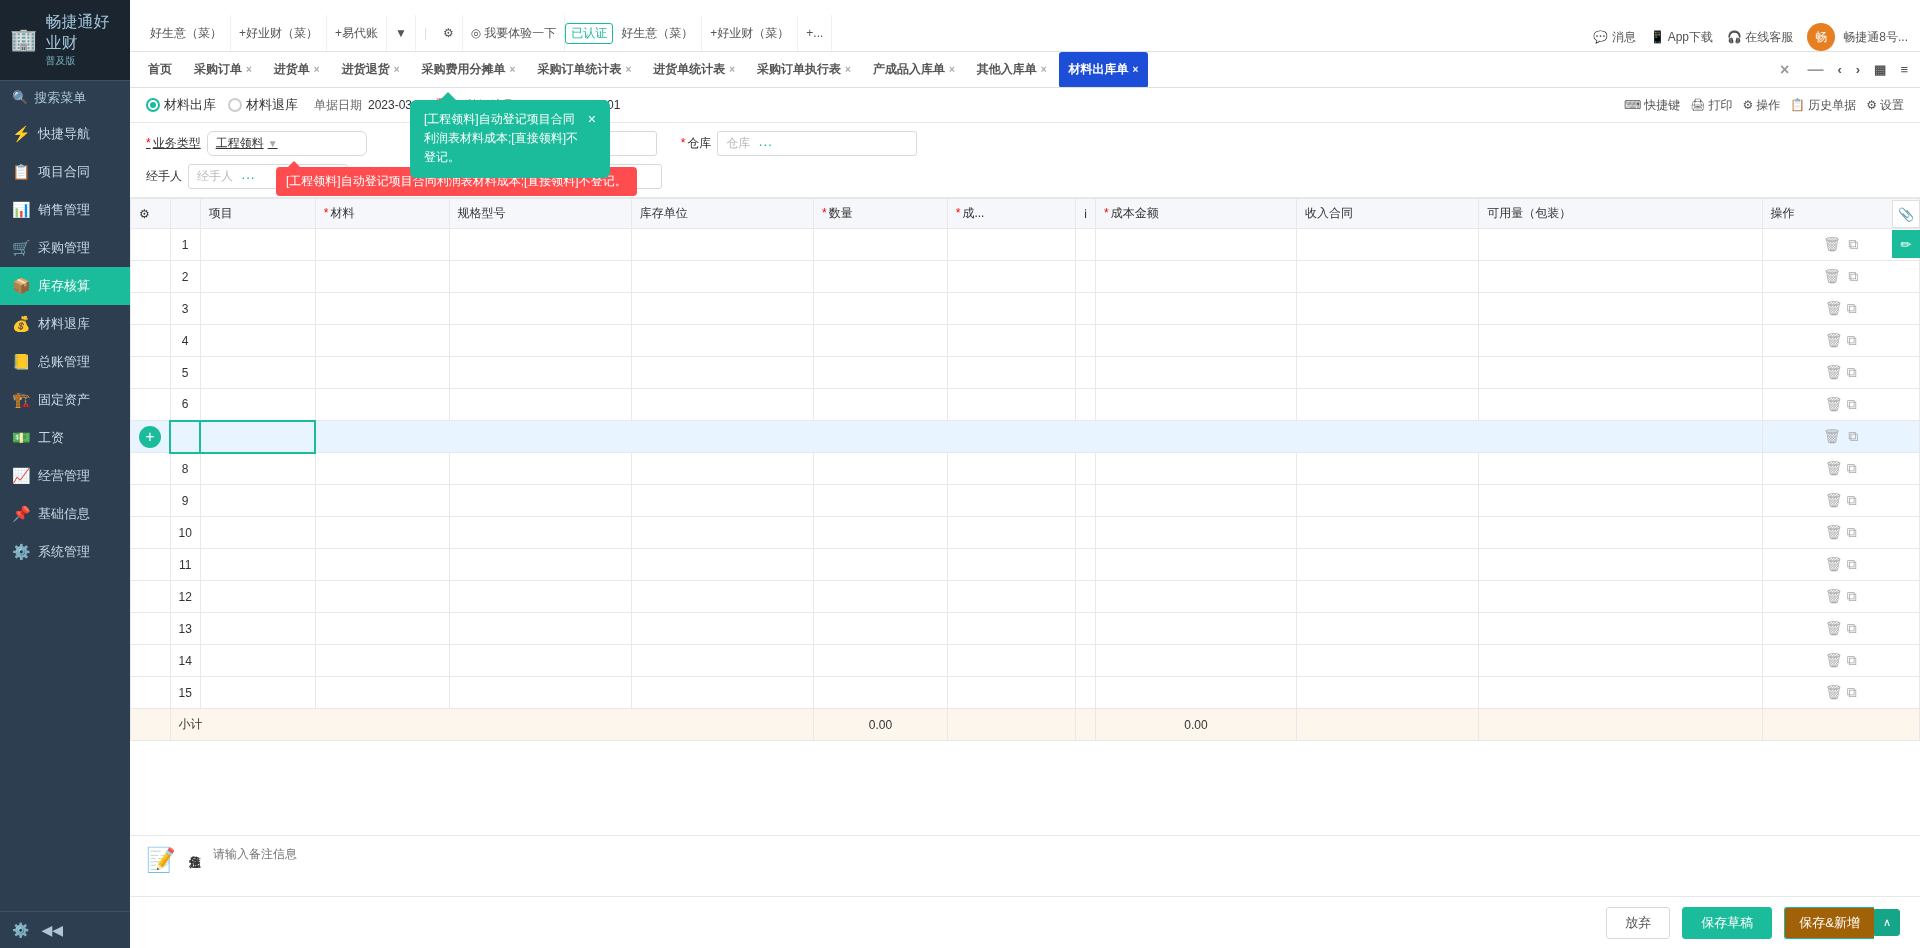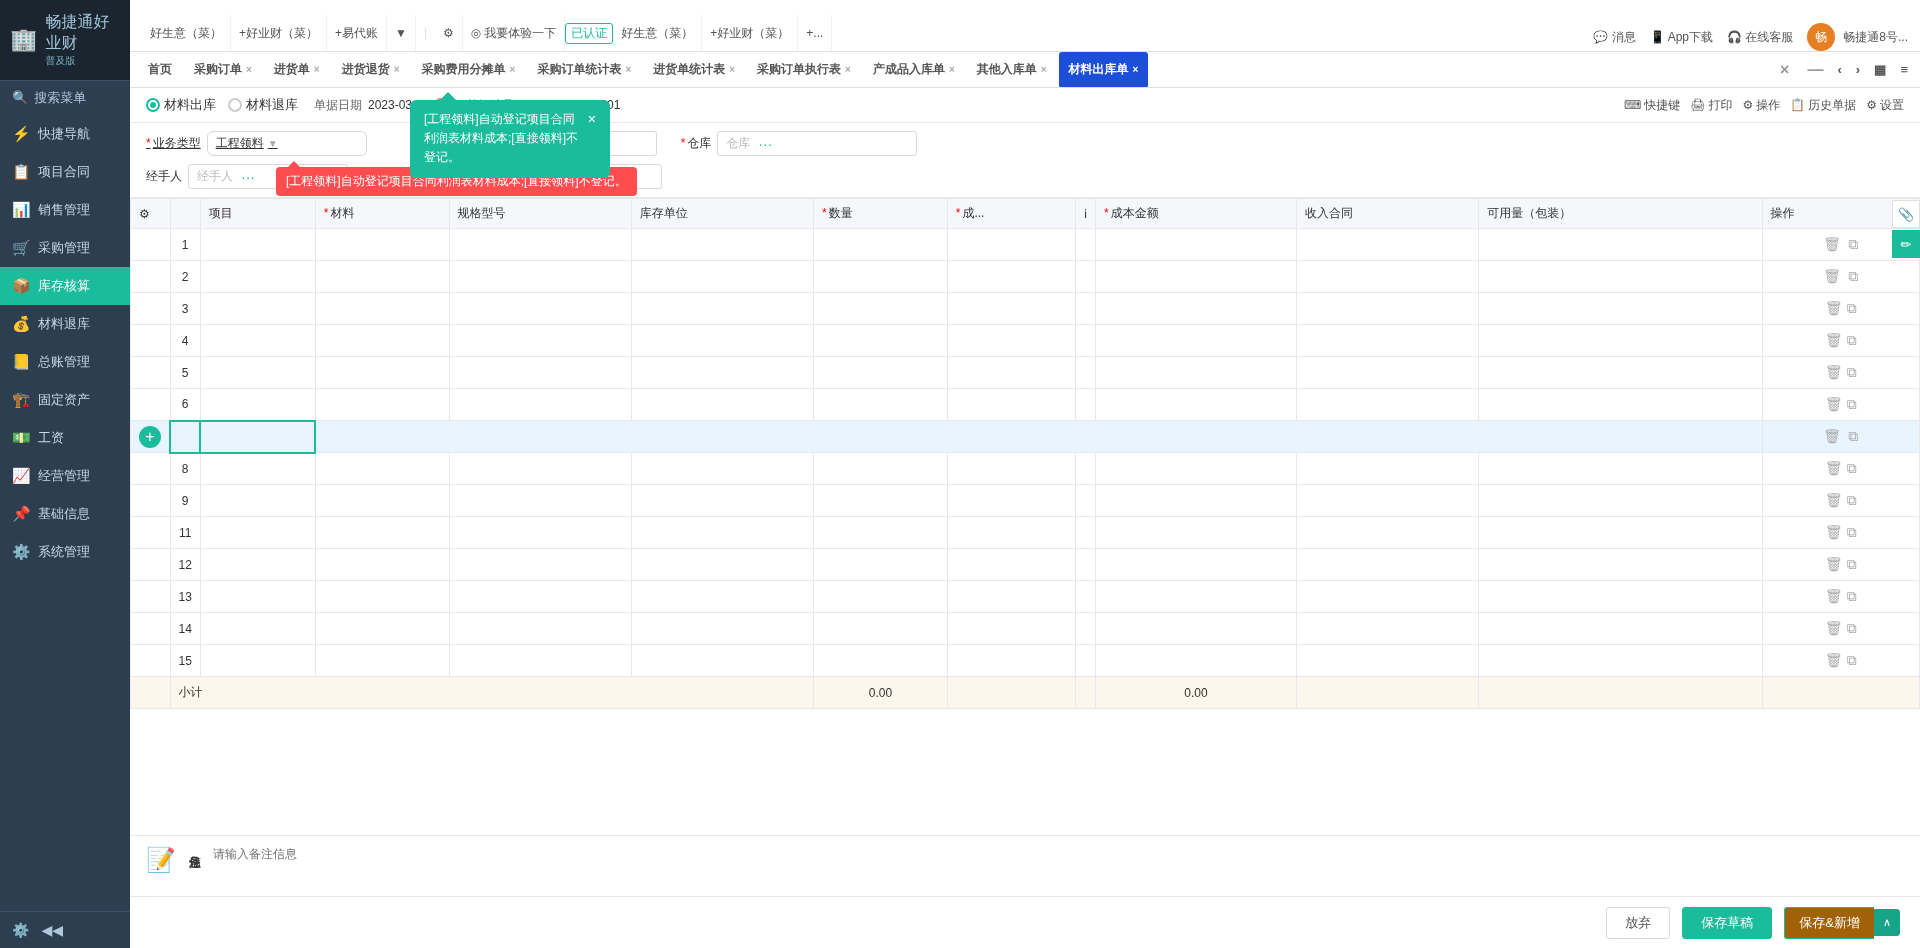--- a/index.html
+++ b/index.html
@@ -539,20 +539,35 @@
               <td></td>
               <td></td>
               <td></td>
               <td></td>
               <td></td>
               <td></td>
               <td class="row-op"><span class="op-btn">🗑</span><span class="op-btn">⧉</span></td>
             </tr>
           <tr>
               <td></td>
+              <td class="row-num">10</td>
+              <td></td>
+              <td></td>
+              <td></td>
+              <td></td>
+              <td></td>
+              <td></td>
+              <td></td>
+              <td></td>
+              <td></td>
+              <td></td>
+              <td class="row-op"><span class="op-btn">🗑</span><span class="op-btn">⧉</span></td>
+            </tr>
+          <tr>
+              <td></td>
               <td class="row-num">11</td>
               <td></td>
               <td></td>
               <td></td>
               <td></td>
               <td></td>
               <td></td>
               <td></td>
               <td></td>
               <td></td>

